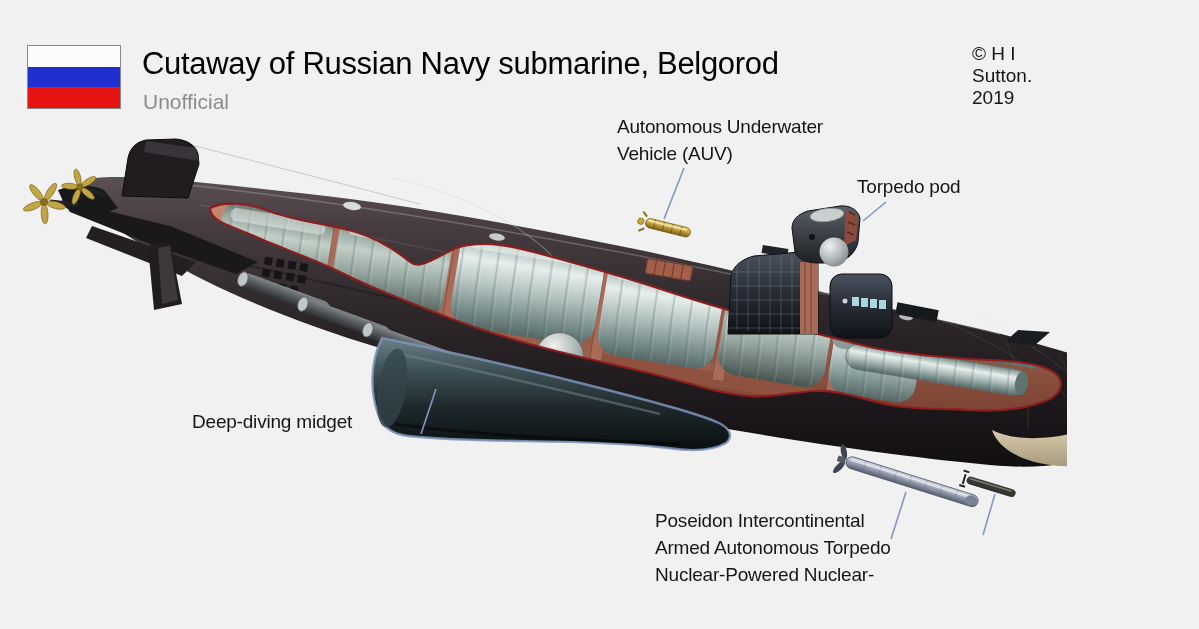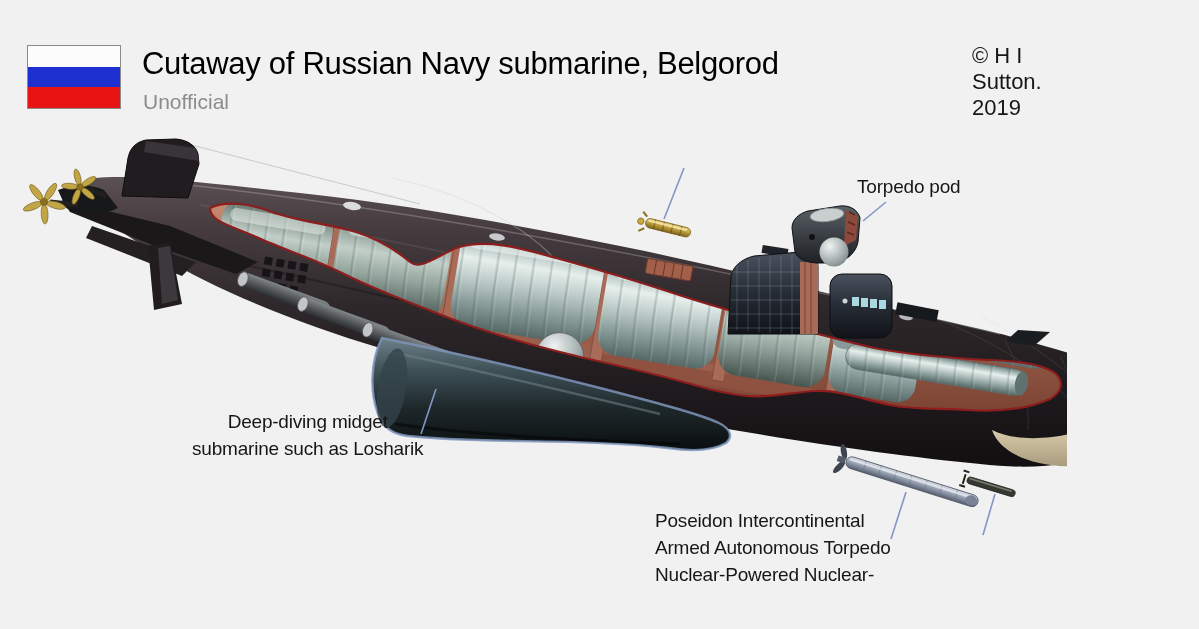--- a/index.html
+++ b/index.html
@@ -6,21 +6,21 @@
     --background:#f1f1f2; --text:#161616; --subtitle_gray:#8c8c8c;
     --leader_line:#8496c5; --cutaway_red:#8e1d1d;
     --flag_white:#fcfcfc; --flag_blue:#1e2fd0; --flag_red:#e81414;
   }
   *{margin:0;padding:0;box-sizing:border-box;}
   body{background:var(--background);font-family:"Liberation Sans",sans-serif;}
   .stage{position:relative;width:1067px;height:629px;background:var(--background);overflow:hidden;}
   .art{position:absolute;left:0;top:0;}
   .title{position:absolute;left:142px;top:46px;font-size:31px;letter-spacing:-0.3px;color:#000;}
   .subtitle{position:absolute;left:143px;top:90px;font-size:21px;color:var(--subtitle_gray);text-align:right;}
-  .credit{position:absolute;left:972px;top:43px;font-size:22px;color:var(--text);}
+  .credit{position:absolute;left:972px;top:43px;font-size:19px;color:var(--text);}
   .label{position:absolute;font-size:19px;line-height:27px;color:var(--text);letter-spacing:-0.2px;white-space:nowrap;}
   .lab-auv{left:617px;top:113px;}
   .lab-escape{left:857px;top:173px;}
   .lab-midget{left:192px;top:408px;text-align:center;}
   .lab-poseidon{left:655px;top:495px;margin-top:12px;}
   .lab-regular{left:967px;top:530px;}
   .leader{stroke:var(--leader_line);stroke-width:1.6;fill:none;}
   .cut-outline{stroke:var(--cutaway_red);stroke-width:2.2;fill:none;}
   .flag{position:absolute;left:27px;top:45px;width:94px;height:64px;border:1px solid #8a8a8a;}
   .flag div{height:33.33%;}
@@ -385,24 +385,27 @@
 
   <div class="flag">
     <div class="fw"></div>
     <div class="fb"></div>
     <div class="fr"></div>
   </div>
   <div class="title">Cutaway of Russian Navy submarine, Belgorod</div>
   <div class="subtitle">Unofficial</div>
   <div class="credit">© H I Sutton. 2019</div>
 
+  <div class="label lab-auv">
+    <div>Autonomous Underwater</div>
+    <div>Vehicle (AUV)</div>
+  </div>
   <div class="label lab-escape">Torpedo pod</div>
   <div class="label lab-midget">
     <div>Deep-diving midget</div>
-    <div>submarine such as Losharik</div>
   </div>
   <div class="label lab-poseidon">
     <div>Poseidon Intercontinental</div>
     <div>Armed Autonomous Torpedo</div>
     <div>Nuclear-Powered Nuclear-</div>
   </div>
 
 </div>
 
 </body></html>

